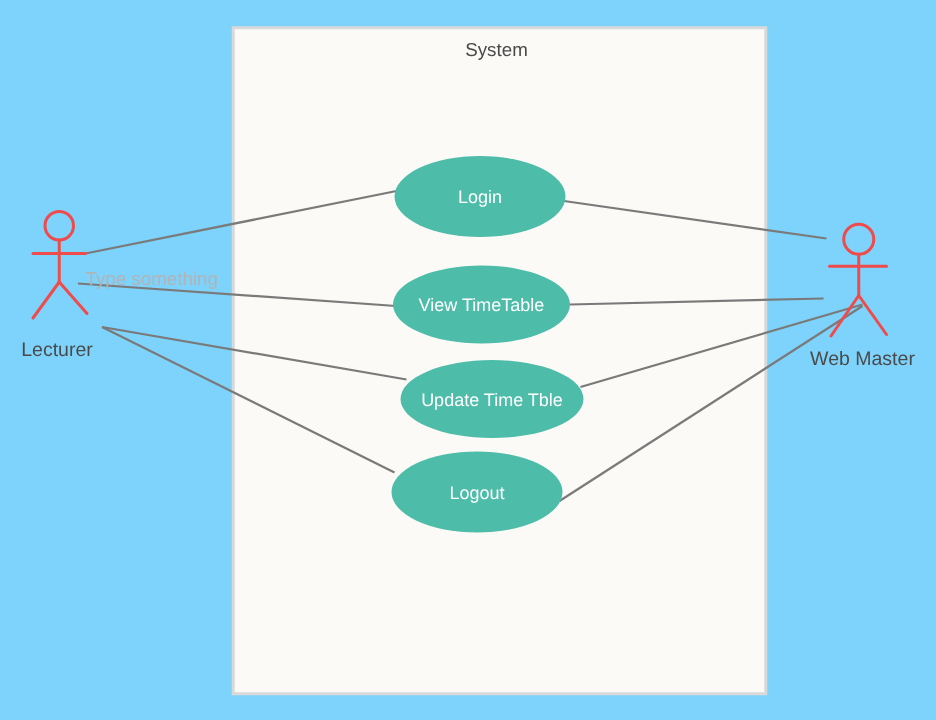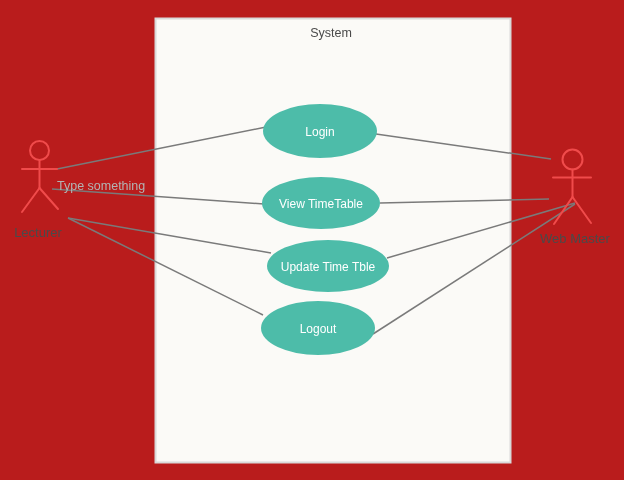--- a/index.html
+++ b/index.html
@@ -5,21 +5,21 @@
   html, body {
     margin: 0;
     padding: 0;
     background: #ffffff;
     font-family: "Liberation Sans", sans-serif;
   }
   #canvas-wrap {
     position: relative;
     width: 624px;
     height: 480px;
-    background: #b91c1c;
+    background: #7dd3fc;
     overflow: hidden;
   }
   svg { display: block; }
   .boundary-rect {
     fill: #FBFAF7;
     stroke: #D9D9D9;
     stroke-width: 2;
   }
   .boundary-title {
     fill: #4A4A4A;

